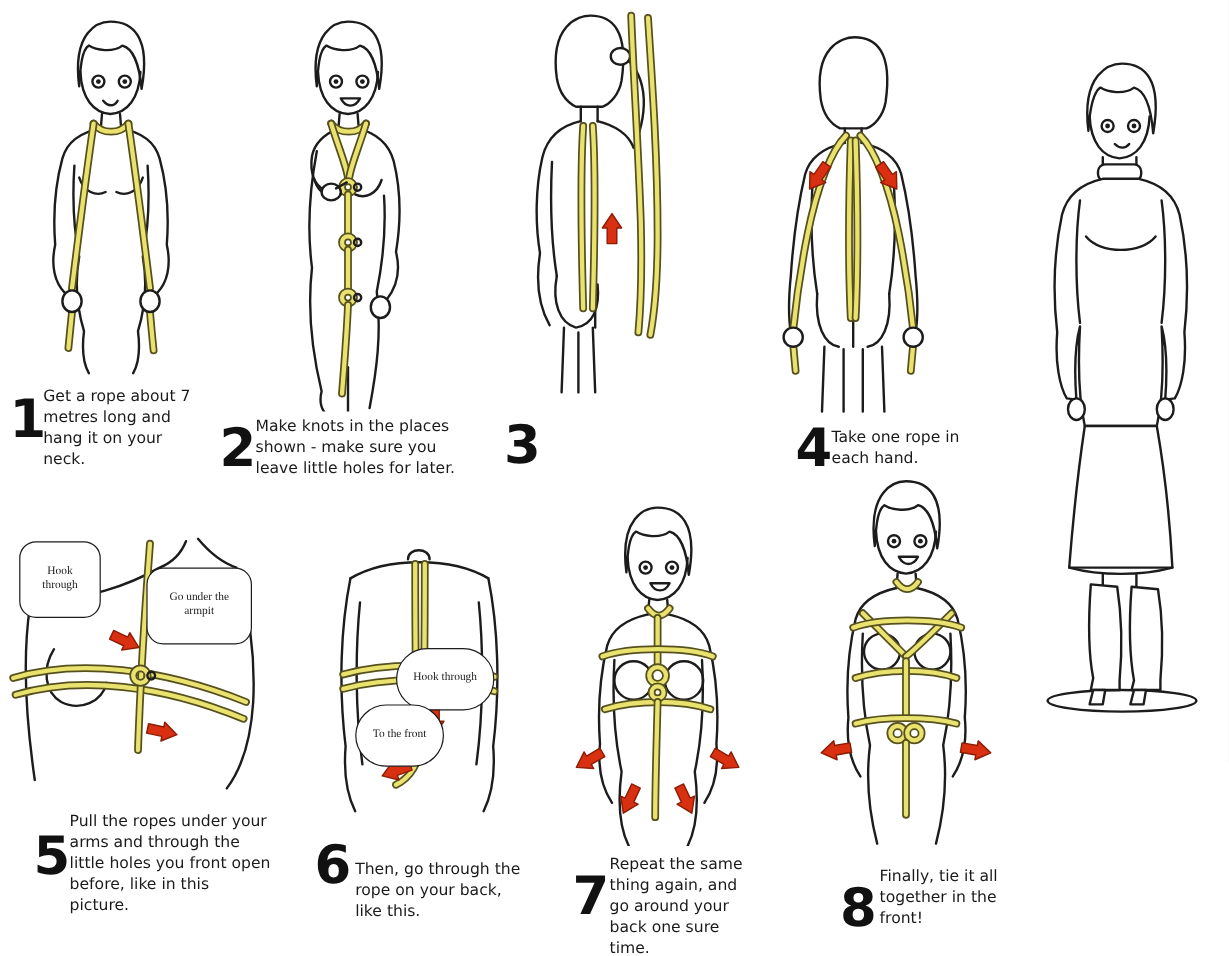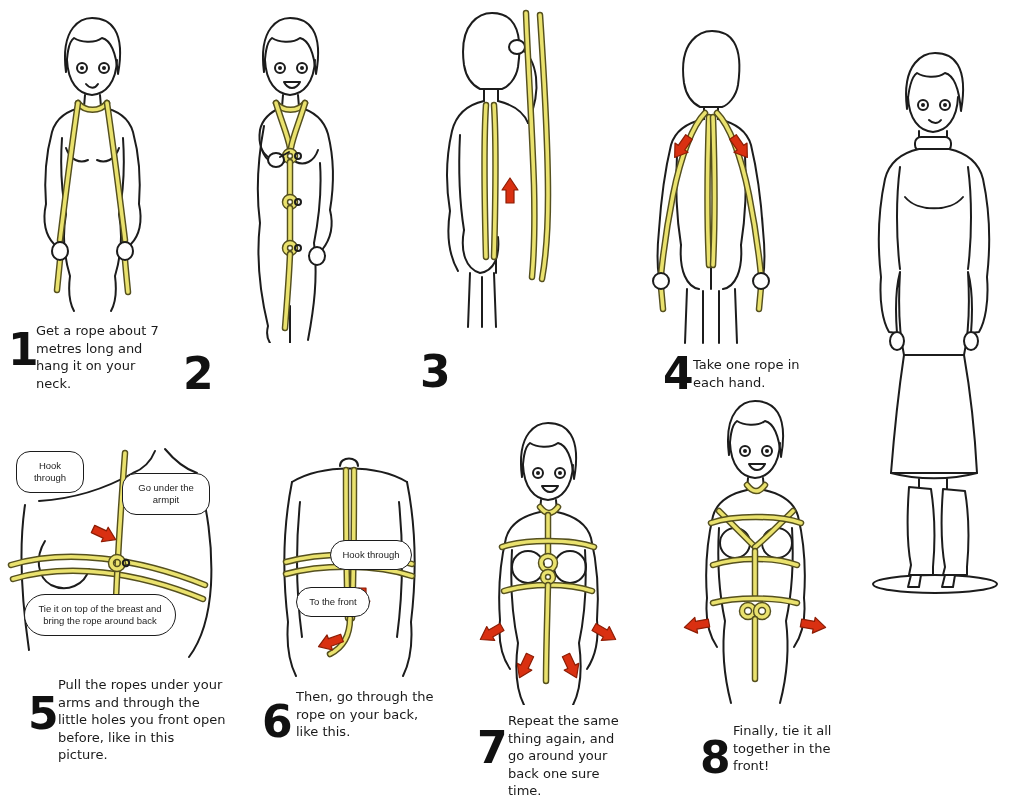--- a/index.html
+++ b/index.html
@@ -19,22 +19,22 @@
   
   .ln  { fill:none; stroke:#1c1c1c; stroke-width:2; stroke-linecap:round; stroke-linejoin:round; }
   .fillw { fill:#ffffff; }
   .dot { fill:#1c1c1c; stroke:none; }
   
   .rp  { fill:none; stroke:#55501e; stroke-width:6.5; stroke-linecap:round; }
   .rpi { fill:none; stroke:#eae26e; stroke-width:3.6; stroke-linecap:round; }
   .arr { fill:#d93011; stroke:#8c1d05; stroke-width:1.2; stroke-linejoin:round; }
   .bubble {
     position:absolute; background:#fff; border:1.8px solid #1c1c1c;
-    font-size:9.5px; line-height:1.25; text-align:center; padding:8px 7px;
-    border-radius:14px; font-family:Liberation Sans, sans-serif;
+    font-size:9.5px; line-height:1.25; text-align:center; padding:19px 7px;
+    border-radius:14px; font-family:Liberation Serif, serif;
   }
   .bubble.oval { border-radius:50px; }
 </style>
 </head>
 <body>
 
 <div id="canvas">
 
   <svg class="abs" style="left:10px;top:8px" width="160" height="305" viewBox="0 0 160 305">
     <path class="ln fillw" d="M56,64 C50,18 72,10 82,10 C100,10 116,22 108,66 C106,44 100,32 92,30 C84,36 70,34 64,30 C58,34 57,48 56,64 Z"></path>
@@ -100,20 +100,21 @@
     <path class="rp" d="M100,246 C99,270 97,295 95,320"></path>
       <path class="rpi" d="M100,246 C99,270 97,295 95,320"></path>
     <circle class="ln" cx="108" cy="148" r="3"></circle>
     <circle class="ln" cx="108" cy="194" r="3"></circle>
     <circle class="ln" cx="108" cy="240" r="3"></circle>
     <ellipse class="ln fillw" cx="86" cy="152" rx="8" ry="7"></ellipse>
     <path class="ln" d="M90,149 L99,144"></path>
     <ellipse class="ln fillw" cx="127" cy="248" rx="8" ry="9"></ellipse>
   </svg>
   <div class="step-num" style="left:183px;top:352px">2</div>
+  <div class="caption" style="left:213px;top:347px;width:172px">Make knots in the places shown - make sure you leave little holes for later.</div>
 
   <svg class="abs" style="left:400px;top:5px" width="175" height="325" viewBox="0 0 175 325">
     <path class="ln fillw" d="M64,60 C58,16 82,8 92,8 C110,8 124,20 118,62 C116,74 108,82 102,84 L80,84 C72,80 66,72 64,60 Z"></path>
     <path class="ln" d="M84,84 L84,96 M98,84 L98,96"></path>
     <path class="ln" d="M84,96 C66,100 56,110 52,126 C46,152 46,182 50,206 C46,232 50,252 58,266"></path>
     <path class="ln" d="M98,96 C114,100 124,108 128,118"></path>
     <path class="ln" d="M128,118 C134,104 138,88 136,72 C134,58 128,48 121,44"></path>
     <ellipse class="ln fillw" cx="117" cy="42" rx="8" ry="7"></ellipse>
     <path class="ln" d="M60,130 C58,170 60,200 64,225"></path>
     <path class="ln" d="M64,225 C60,247 66,264 80,268 C94,266 100,252 98,232"></path>
@@ -195,21 +196,20 @@
     <path class="rp" d="M120,8 C116,60 112,120 110,180"></path>
       <path class="rpi" d="M120,8 C116,60 112,120 110,180"></path>
     <circle class="rp" cx="112" cy="118" r="6"></circle>
       <circle class="rpi" cx="112" cy="118" r="6"></circle>
     <circle class="ln" cx="121" cy="118" r="3.2"></circle>
     <path class="arr" transform="translate(88,84) rotate(25)" d="M0,-4 L13,-4 L13,-8 L25,0 L13,8 L13,4 L0,4 Z"></path>
     <path class="arr" transform="translate(118,162) rotate(12)" d="M0,-4 L13,-4 L13,-8 L25,0 L13,8 L13,4 L0,4 Z"></path>
   </svg>
   <div class="bubble" style="left:16px;top:451px;width:52px">Hook through</div>
   <div class="bubble" style="left:122px;top:473px;width:72px">Go under the armpit</div>
-  <div class="bubble oval" style="left:24px;top:594px;width:136px">Tie it on top of the breast and bring the rope around back</div>
   <div class="step-num" style="left:28px;top:692px">5</div>
   <div class="caption" style="left:58px;top:676px;width:168px">Pull the ropes under your arms and through the little holes you front open before, like in this picture.</div>
 
   <svg class="abs" style="left:262px;top:440px" width="175" height="240" viewBox="0 0 175 240">
     <path class="ln" d="M78,26 C78,16 96,16 96,26"></path>
     <path class="ln" d="M30,42 C60,24 115,24 145,42"></path>
     <path class="ln" d="M30,42 C22,82 20,132 26,182 C24,207 28,224 34,236"></path>
     <path class="ln" d="M145,42 C153,82 155,132 149,182 C151,207 147,224 141,236"></path>
     <path class="ln" d="M38,62 C34,102 34,152 40,197 M137,62 C141,102 141,152 135,197"></path>
     <path class="rp" d="M84,30 C84,80 84,130 86,178"></path>
@@ -221,21 +221,21 @@
     <path class="rp" d="M24,134 C60,124 115,124 150,136"></path>
       <path class="rpi" d="M24,134 C60,124 115,124 150,136"></path>
     <path class="rp" d="M88,178 C88,196 80,208 68,214"></path>
       <path class="rpi" d="M88,178 C88,196 80,208 68,214"></path>
     <path class="arr" transform="translate(100,148) rotate(90)" d="M0,-4 L13,-4 L13,-8 L25,0 L13,8 L13,4 L0,4 Z"></path>
     <path class="arr" transform="translate(80,198) rotate(160)" d="M0,-4 L13,-4 L13,-8 L25,0 L13,8 L13,4 L0,4 Z"></path>
   </svg>
   <div class="bubble oval" style="left:330px;top:540px;width:66px">Hook through</div>
   <div class="bubble oval" style="left:296px;top:587px;width:58px">To the front</div>
   <div class="step-num" style="left:262px;top:700px">6</div>
-  <div class="caption" style="left:296px;top:688px;width:142px">Then, go through the rope on your back, like this.</div>
+  <div class="caption" style="left:296px;top:716px;width:142px">Then, go through the rope on your back, like this.</div>
 
   <svg class="abs" style="left:450px;top:415px" width="195" height="290" viewBox="0 0 195 290">
     <path class="ln fillw" d="M72,62 C66,16 88,8 98,8 C116,8 132,20 124,64 C122,42 116,30 108,28 C100,34 86,32 80,28 C74,32 73,46 72,62 Z"></path>
     <path class="ln" d="M73,50 C74,72 84,84 98,85 C112,84 122,72 123,50"></path>
     <circle class="ln fillw" cx="88" cy="58" r="5"></circle>
       <circle class="dot" cx="88" cy="58" r="2"></circle>
     <circle class="ln fillw" cx="110" cy="58" r="5"></circle>
       <circle class="dot" cx="110" cy="58" r="2"></circle>
     <path class="ln fillw" d="M92,71 C96,79 104,79 108,71 Z"></path>
     <path class="ln" d="M91,85 L90,97 M106,85 L107,97"></path>

